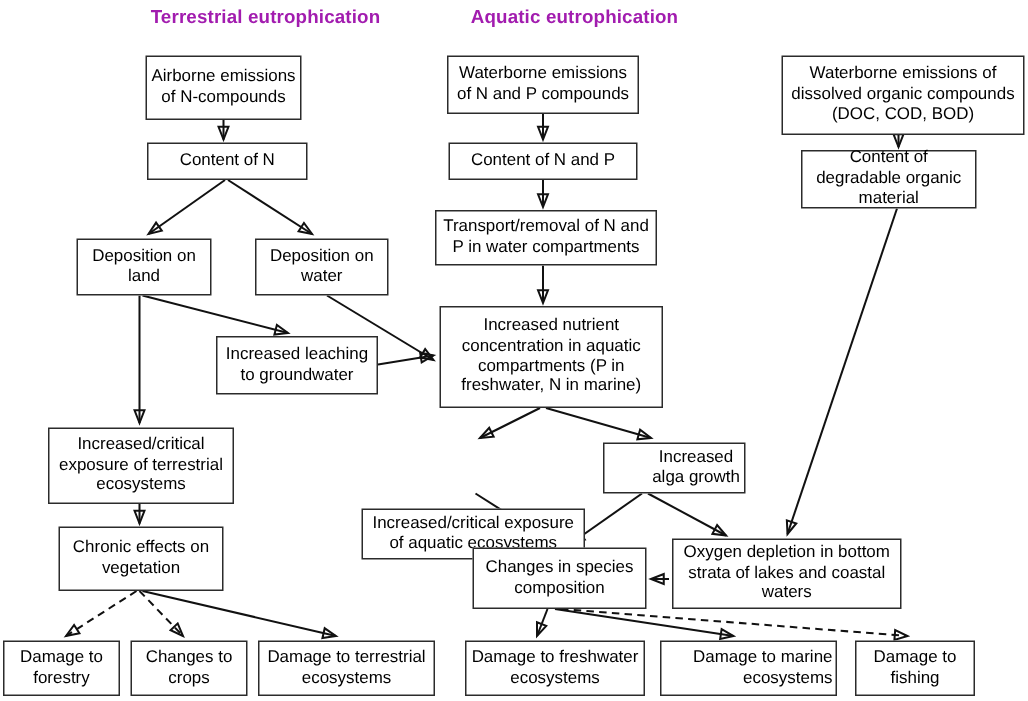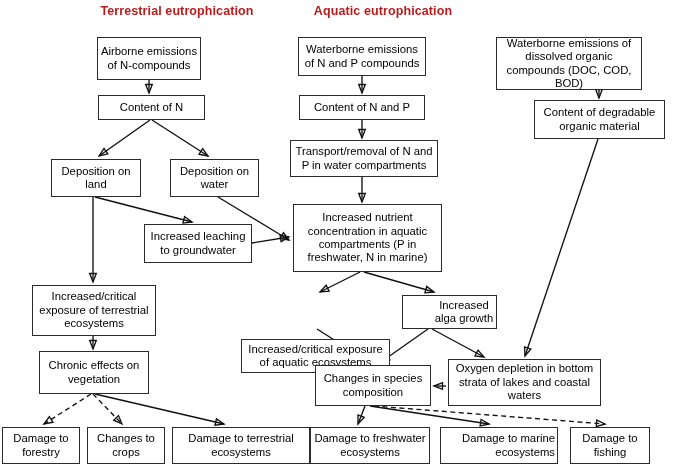--- a/index.html
+++ b/index.html
@@ -12,21 +12,21 @@
     width: 685px;
     height: 467px;
     background: #ffffff;
     font-family: "Liberation Sans", sans-serif;
     overflow: hidden;
   }
   .title {
     position: absolute;
     font-weight: bold;
     font-size: 12.5px;
-    color: #b91c1c;
+    color: #a21caf;
     text-align: center;
     white-space: nowrap;
     letter-spacing: 0.1px;
   }
   .node {
     position: absolute;
     box-sizing: border-box;
     border: 1.4px solid #2b2b2b;
     background: #ffffff;
     color: #000000;
@@ -187,21 +187,21 @@
       </div>
       <div class="node" style="left: 39px; top: 351px; width: 110px; height: 43px;">
         <span>Chronic effects on vegetation</span>
       </div>
       <div class="node" style="left: 2px; top: 427px; width: 78px; height: 37px;">
         <span>Damage to forestry</span>
       </div>
       <div class="node" style="left: 87px; top: 427px; width: 78px; height: 37px;">
         <span>Changes to crops</span>
       </div>
-      <div class="node" style="left: 172px; top: 427px; width: 138px; height: 37px;">
+      <div class="node" style="left: 172px; top: 427px; width: 118px; height: 37px;">
         <span>Damage to terrestrial ecosystems</span>
       </div>
       <div class="node" style="left: 298px; top: 37px; width: 128px; height: 39px;">
         <span>Waterborne emissions of N and P compounds</span>
       </div>
       <div class="node" style="left: 299px; top: 95px; width: 126px; height: 25px;">
         <span>Content of N and P</span>
       </div>
       <div class="node" style="left: 290px; top: 140px; width: 148px; height: 37px;">
         <span>Transport/removal of N and P in water compartments</span>
@@ -223,20 +223,20 @@
       </div>
       <div class="node" style="left: 310px; top: 427px; width: 120px; height: 37px;">
         <span>Damage to freshwater ecosystems</span>
       </div>
       <div class="node" style="left: 440px; top: 427px; width: 118px; height: 37px; text-align: right;">
         <span>Damage to marine ecosystems</span>
       </div>
       <div class="node" style="left: 570px; top: 427px; width: 80px; height: 37px;">
         <span>Damage to fishing</span>
       </div>
-      <div class="node" style="left: 496px; top: 37px; width: 146px; height: 53px;">
+      <div class="node" style="left: 521px; top: 37px; width: 162px; height: 53px;">
         <span>Waterborne emissions of dissolved organic compounds (DOC, COD, BOD)</span>
       </div>
-      <div class="node" style="left: 534px; top: 100px; width: 131px; height: 39px;">
+      <div class="node" style="left: 534px; top: 100px; width: 117px; height: 39px;">
         <span>Content of degradable organic material</span>
       </div>
     </div>
 </div>
 
 </body></html>

